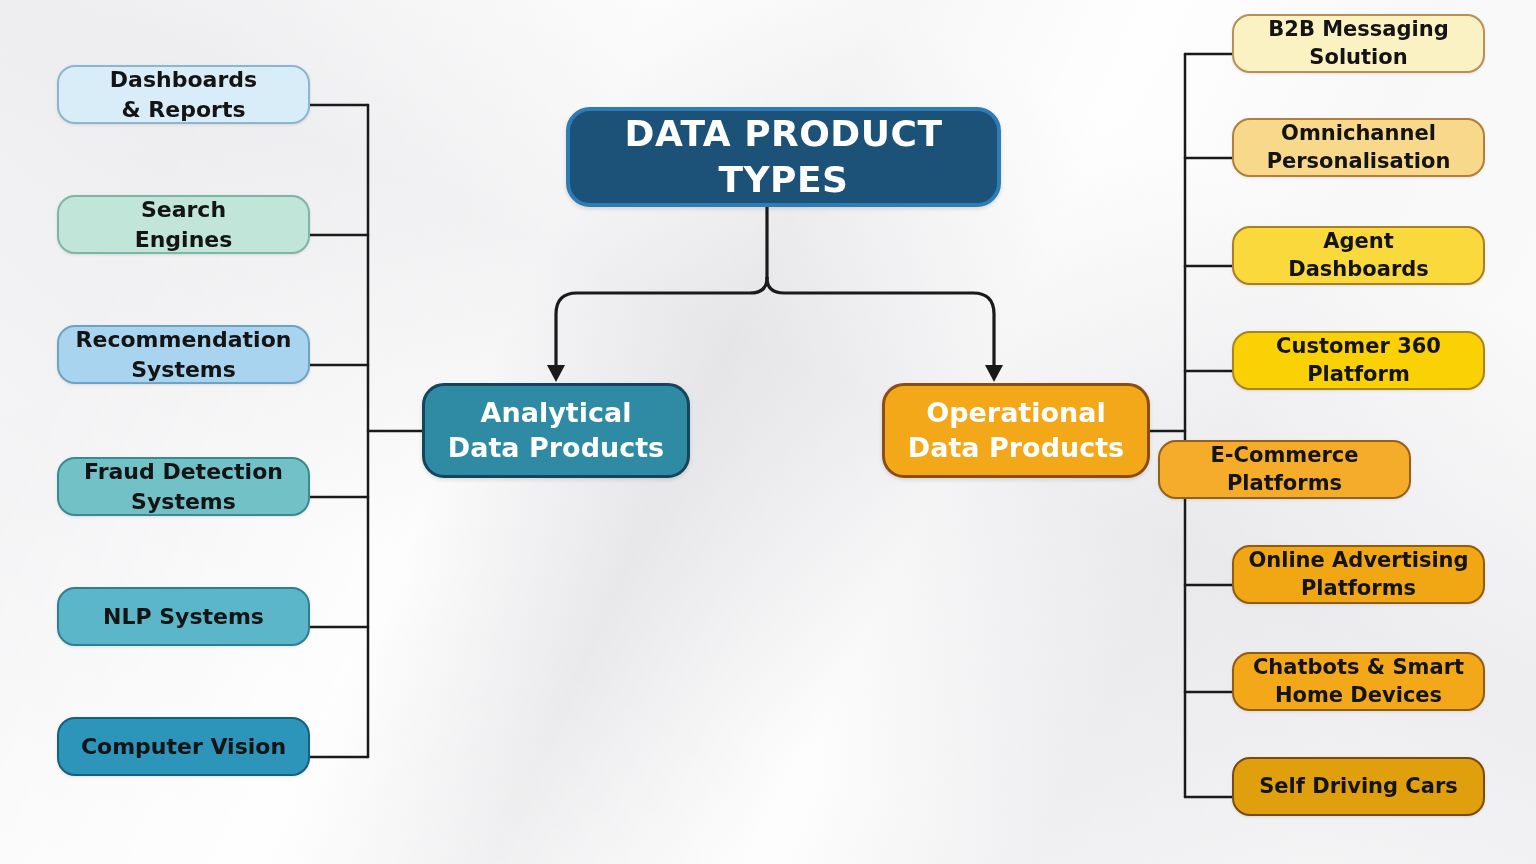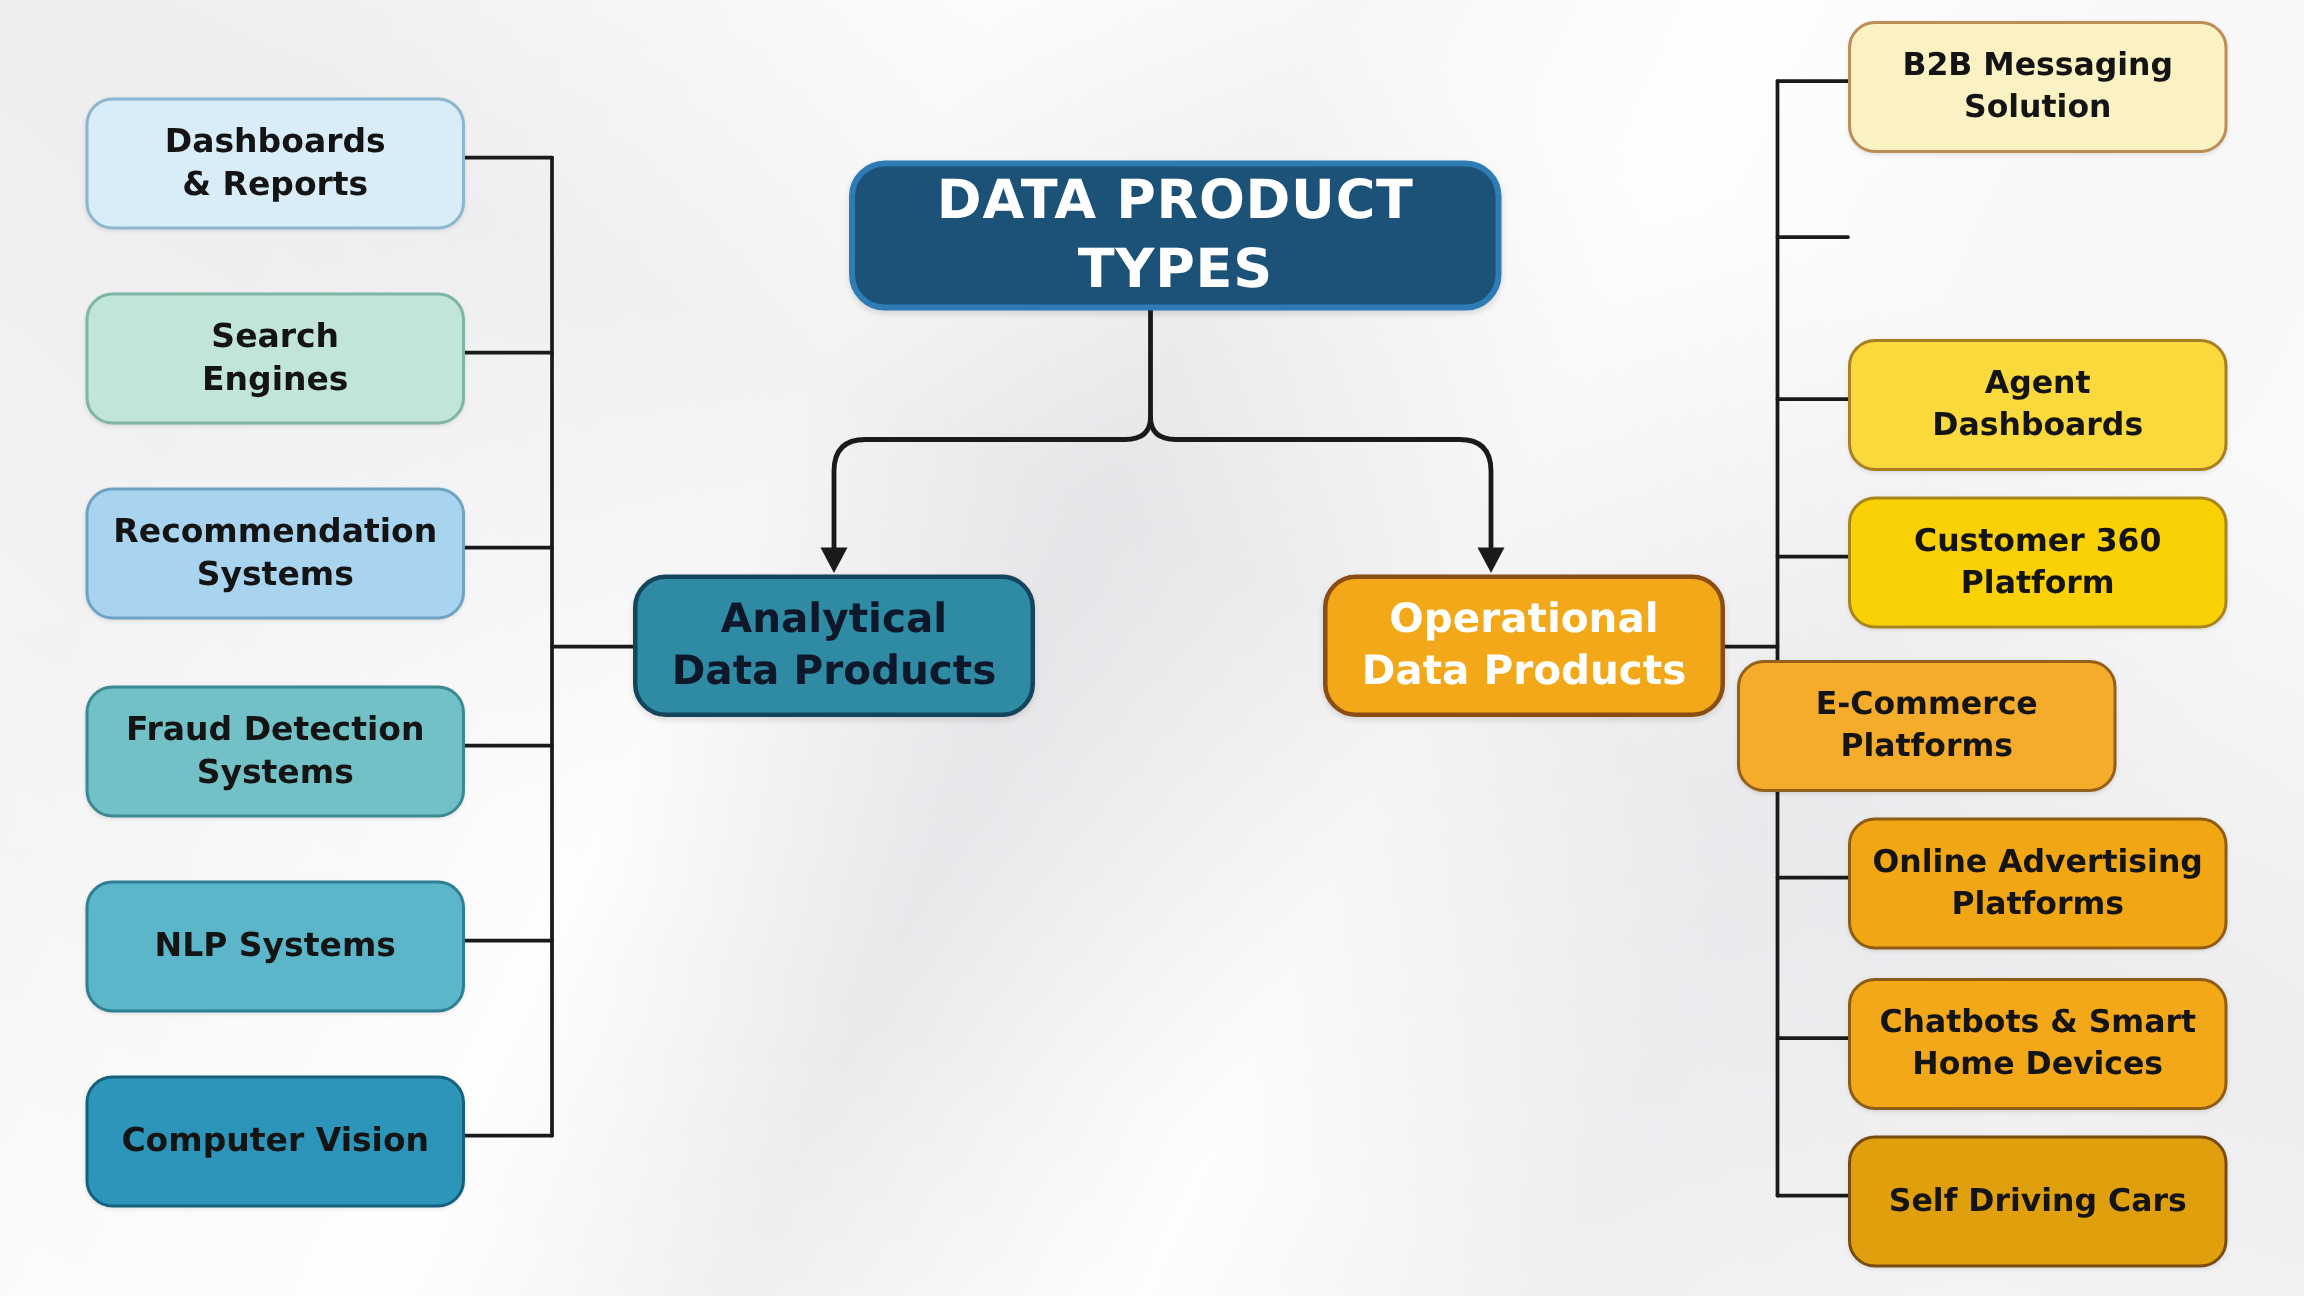--- a/index.html
+++ b/index.html
@@ -17,21 +17,21 @@
     content: "";
     position: absolute; inset: 0;
     background: linear-gradient(25deg, rgba(255,255,255,0.55) 0%, rgba(255,255,255,0) 30%, rgba(222,222,226,0.35) 55%, rgba(255,255,255,0.6) 80%);
     pointer-events: none;
   }
   svg.wires { position: absolute; inset: 0; z-index: 1; pointer-events: none; }
   .node {
     position: absolute;
     z-index: 2;
     width: 253px;
-    height: 88px;
+    height: 59px;
     box-sizing: border-box;
     border: 2px solid;
     border-radius: 18px;
     display: flex;
     align-items: center;
     justify-content: center;
     text-align: center;
     font-weight: bold;
     color: #141414;
     white-space: pre-line;
@@ -90,38 +90,40 @@
     </g>
     <g style="fill: rgb(26, 26, 26);">
       <polygon points="547,365 565,365 556,382"></polygon>
       <polygon points="985,365 1003,365 994,382"></polygon>
     </g>
   </svg>
 
   <div class="hub" id="title-box" style="background: rgb(28, 82, 120); border-color: rgb(45, 124, 181); color: rgb(255, 255, 255); margin-left: 16px;">DATA PRODUCT
 TYPES</div>
 
-  <div class="hub" id="analytical-box" style="background: rgb(46, 139, 163); border-color: rgb(20, 69, 92); color: #0f172a;">Analytical
+  <div class="hub" id="analytical-box" style="background: rgb(46, 139, 163); border-color: rgb(20, 69, 92); color: #ffffff;">Analytical
 Data Products</div>
   <div class="hub" id="operational-box" style="background: rgb(242, 168, 24); border-color: rgb(138, 77, 18); color: rgb(255, 255, 255);">Operational
 Data Products</div>
 
   <div class="node left" style="left: 57px; top: 65px; background: rgb(217, 237, 248); border-color: rgb(138, 182, 207);">Dashboards
 &amp; Reports</div>
   <div class="node left" style="left: 57px; top: 195px; background: rgb(194, 229, 217); border-color: rgb(127, 181, 166);">Search
 Engines</div>
   <div class="node left" style="left: 57px; top: 325px; background: rgb(169, 212, 239); border-color: rgb(111, 163, 196);">Recommendation
 Systems</div>
   <div class="node left" style="left: 57px; top: 457px; background: rgb(114, 193, 199); border-color: rgb(60, 138, 145);">Fraud Detection
 Systems</div>
   <div class="node left" style="left: 57px; top: 587px; background: rgb(92, 182, 201); border-color: rgb(47, 127, 147);">NLP Systems</div>
   <div class="node left" style="left: 57px; top: 717px; background: rgb(45, 149, 186); border-color: rgb(21, 96, 126);">Computer Vision</div>
 
   <div class="node right" style="left: 1232px; top: 14px; background: rgb(251, 242, 196); border-color: rgb(187, 141, 87);">B2B Messaging
 Solution</div>
+  <div class="node right" style="left: 1232px; top: 118px; background: rgb(248, 217, 139); border-color: rgb(176, 127, 58);">Omnichannel
+Personalisation</div>
   <div class="node right" style="left: 1232px; top: 226px; background: rgb(249, 217, 59); border-color: rgb(168, 127, 34);">Agent
 Dashboards</div>
   <div class="node right" style="left: 1232px; top: 331px; background: rgb(250, 209, 5); border-color: rgb(168, 134, 28);">Customer 360
 Platform</div>
   <div class="node right" style="left: 1158px; top: 440px; background: rgb(244, 172, 42); border-color: rgb(149, 96, 26);">E-Commerce
 Platforms</div>
   <div class="node right" style="left: 1232px; top: 545px; background: rgb(241, 167, 19); border-color: rgb(143, 92, 20);">Online Advertising
 Platforms</div>
   <div class="node right" style="left: 1232px; top: 757px; background: rgb(224, 160, 14); border-color: rgb(122, 75, 14);">Self Driving Cars</div>
   <div class="node right" style="left: 1232px; top: 652px; background: rgb(243, 168, 26); border-color: rgb(143, 92, 20);">Chatbots &amp; Smart

